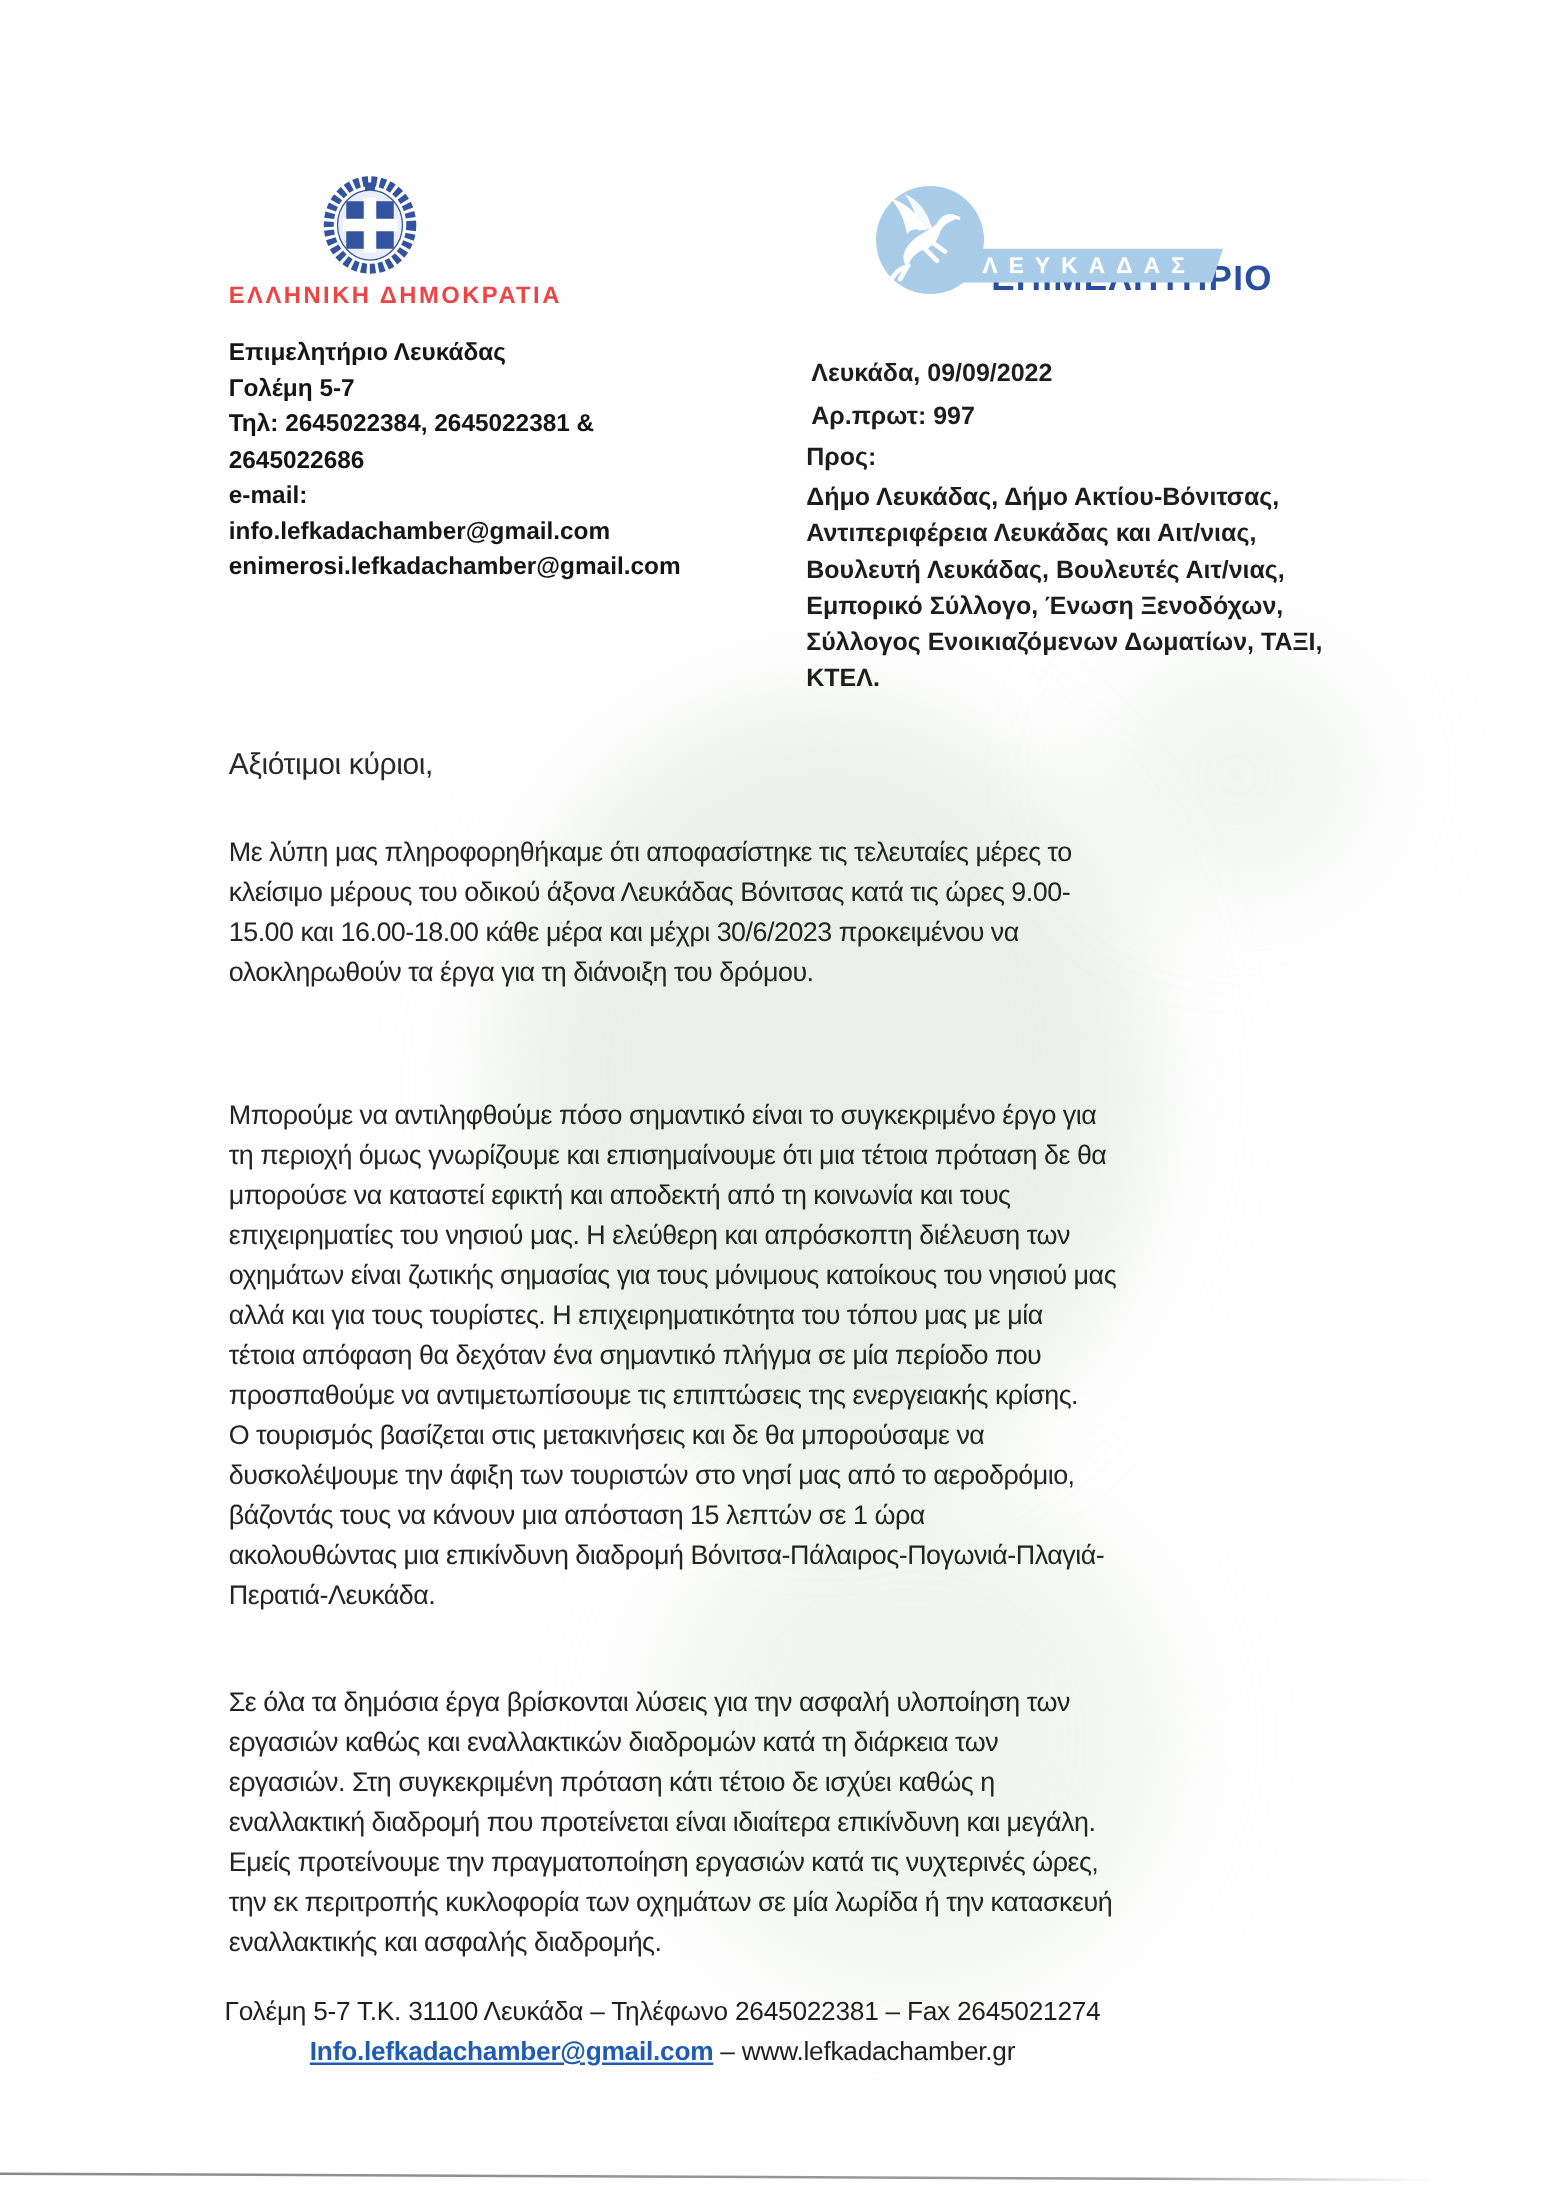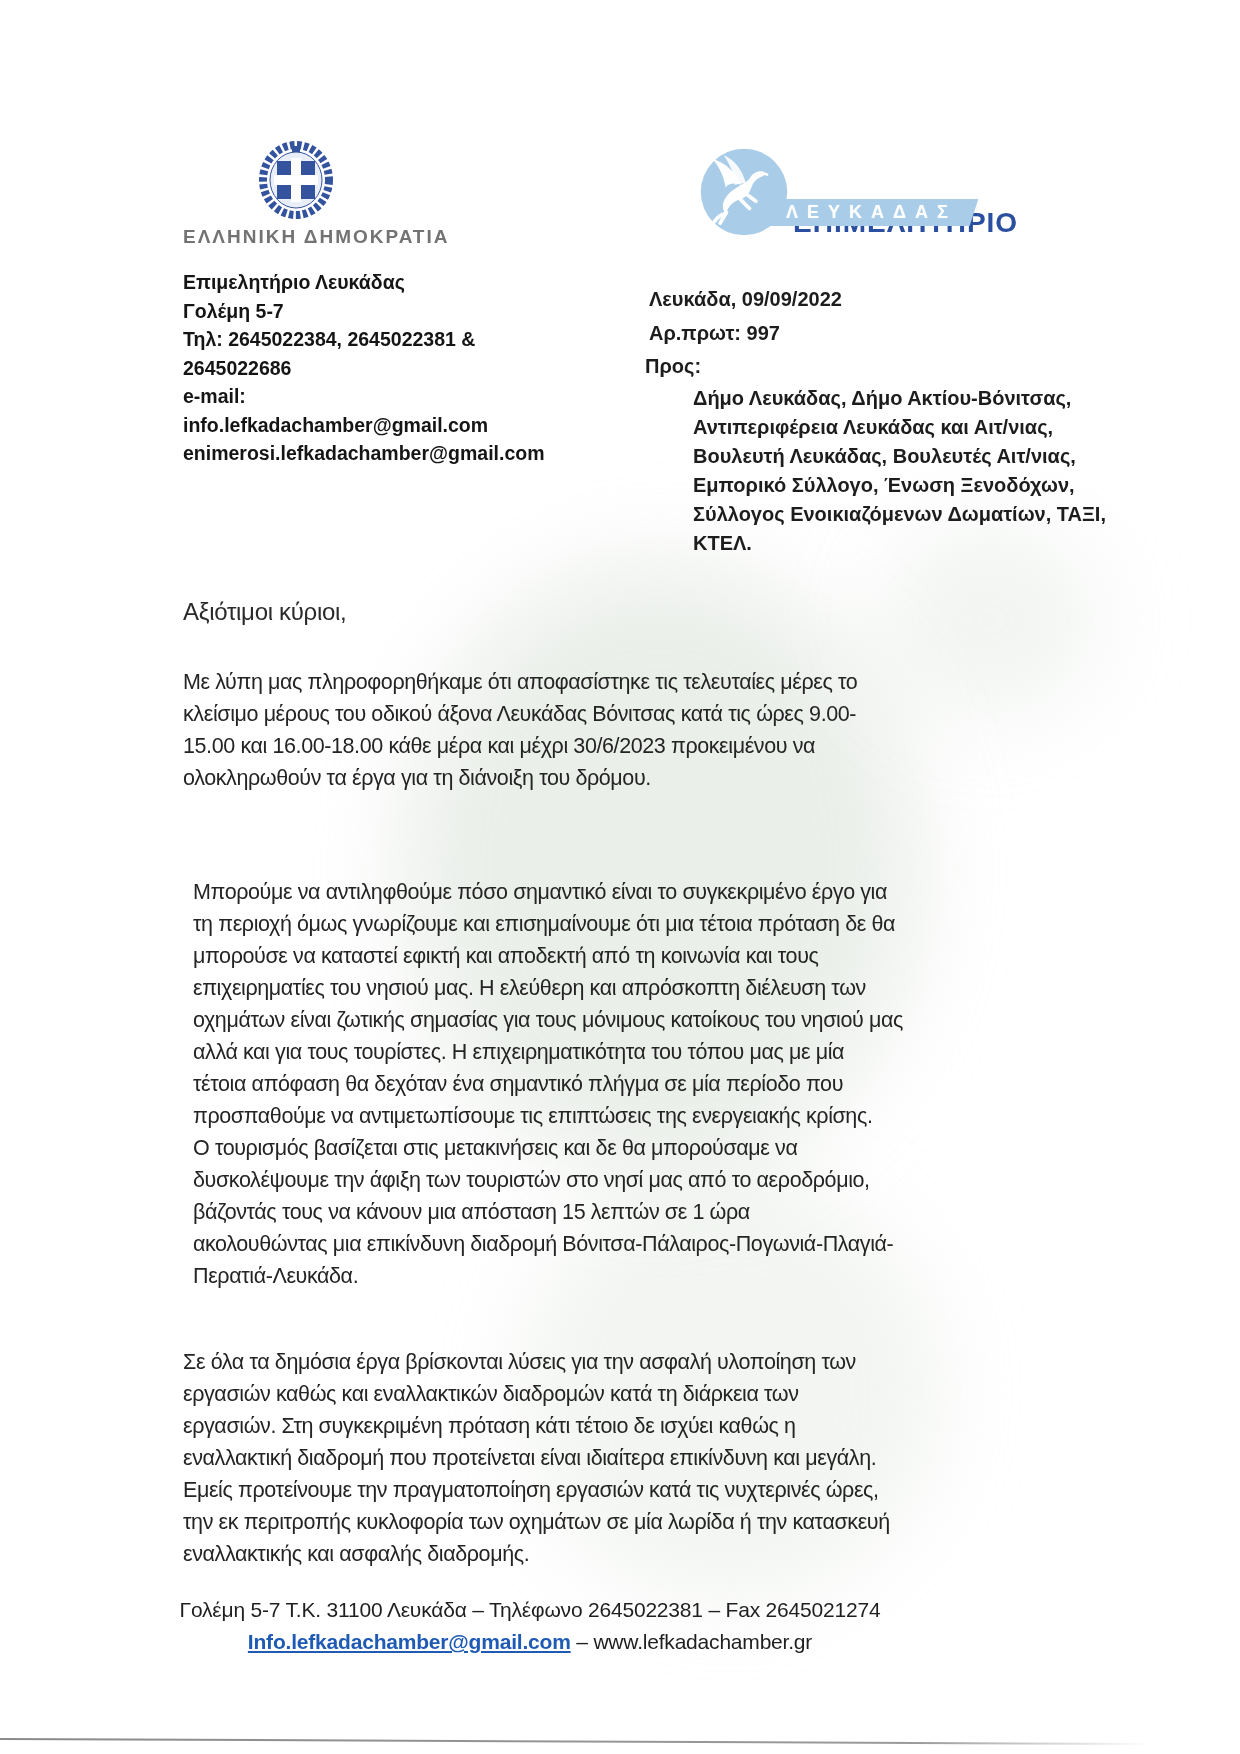--- a/index.html
+++ b/index.html
@@ -25,21 +25,21 @@
   .wm2 { left: 520px; top: 1180px; width: 420px; height: 420px;
          background: rgba(208, 218, 206, 0.28); }
   .wm3 { left: 880px; top: 520px; width: 220px; height: 200px;
          background: rgba(205, 215, 205, 0.25); }
 
   
   .emblem { position: absolute; left: 256px; top: 136px; width: 80px; height: 84px; }
   .republic-title {
     position: absolute; left: 183px; top: 226px;
     font-size: 19px; font-weight: bold; letter-spacing: 2px;
-    color: #737373;
+    color: #ef4444;
   }
   .contact-block {
     position: absolute; left: 183px; top: 268px;
     font-size: 19.5px; font-weight: bold; line-height: 28.5px;
     white-space: pre-line; color: #151515;
   }
 
   
   .pegasus-wrap { position: absolute; left: 698px; top: 146px; width: 92px; height: 92px; }
   .logo-title {
@@ -66,35 +66,34 @@
   .place-date { position: absolute; left: 649px; top: 288px;
     font-size: 20px; font-weight: bold; }
   .protocol   { position: absolute; left: 649px; top: 322px;
     font-size: 20px; font-weight: bold; }
   .to-label   { position: absolute; left: 645px; top: 355px;
     font-size: 20px; font-weight: bold; }
   .recipients {
     position: absolute; left: 645px; top: 384px; width: 460px;
     font-size: 20px; font-weight: bold; line-height: 29px;
     white-space: pre-line;
-    margin-left: 48px;
   }
 
   
   .salutation {
     position: absolute; left: 183px; top: 598px;
     font-size: 24px; letter-spacing: -0.3px; color: #2a2a2a;
   }
   .para {
     position: absolute; left: 183px; width: 850px;
     font-size: 21.5px; letter-spacing: -0.4px; line-height: 32px;
     white-space: pre-line; color: #242424;
   }
   .para1 { top: 666px; }
-  .para2 { top: 876px; margin-left: 10px; }
+  .para2 { top: 876px; }
   .para3 { top: 1346px; }
 
   
   .footer {
     position: absolute; left: 0; top: 1598px; width: 1060px;
     text-align: center; font-size: 21px; color: #1f1f1f;
     letter-spacing: -0.2px;
   }
   .footer-line2 { margin-top: 8px; }
   .footer a {

